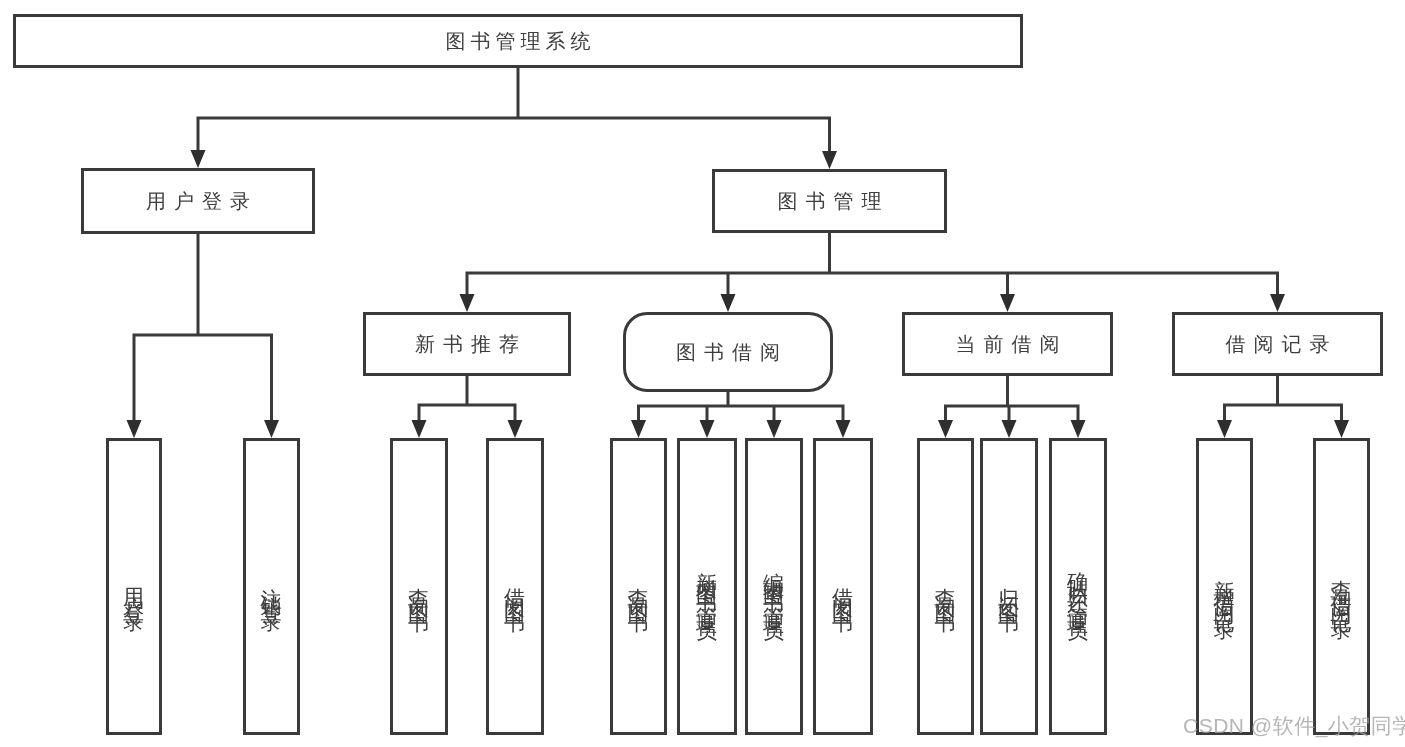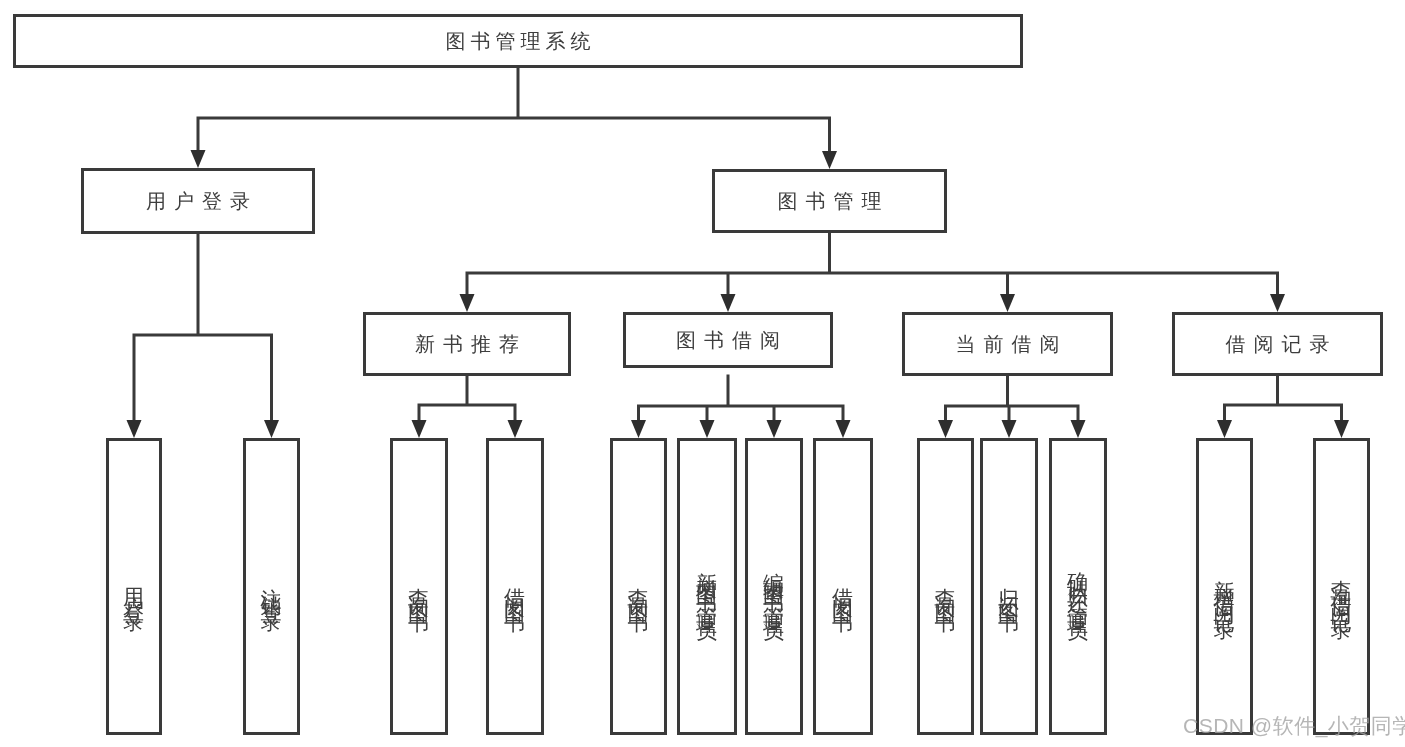--- a/index.html
+++ b/index.html
@@ -86,21 +86,21 @@
       <polygon points="1334,420 1349,420 1341.5,438"></polygon>
     </g>
   </svg>
 
   <div class="hbox title" style="left:13px;top:14px;width:1010px;height:54px;">图书管理系统</div>
 
   <div class="hbox" style="left:81px;top:168px;width:234px;height:66px;">用户登录</div>
   <div class="hbox" style="left:363px;top:312px;width:208px;height:64px;">新书推荐</div>
 
   <div class="hbox" style="left:712px;top:169px;width:235px;height:64px;">图书管理</div>
-  <div class="hbox" style="left:623px;top:312px;width:210px;height:56px;">图书借阅</div>
+  <div class="hbox" style="left:623px;top:312px;width:210px;height:80px;border-radius:24px;">图书借阅</div>
   <div class="hbox" style="left:902px;top:312px;width:211px;height:64px;">当前借阅</div>
   <div class="hbox" style="left:1172px;top:312px;width:211px;height:64px;">借阅记录</div>
 
   <div class="vbox" style="left:106px;width:56px;">用户登录</div>
   <div class="vbox" style="left:243px;width:57px;">注销登录</div>
 
   <div class="vbox" style="left:390px;width:58px;">查询图书</div>
   <div class="vbox" style="left:486px;width:58px;">借阅图书</div>
 
   <div class="vbox" style="left:610px;width:57px;">查询图书</div>

